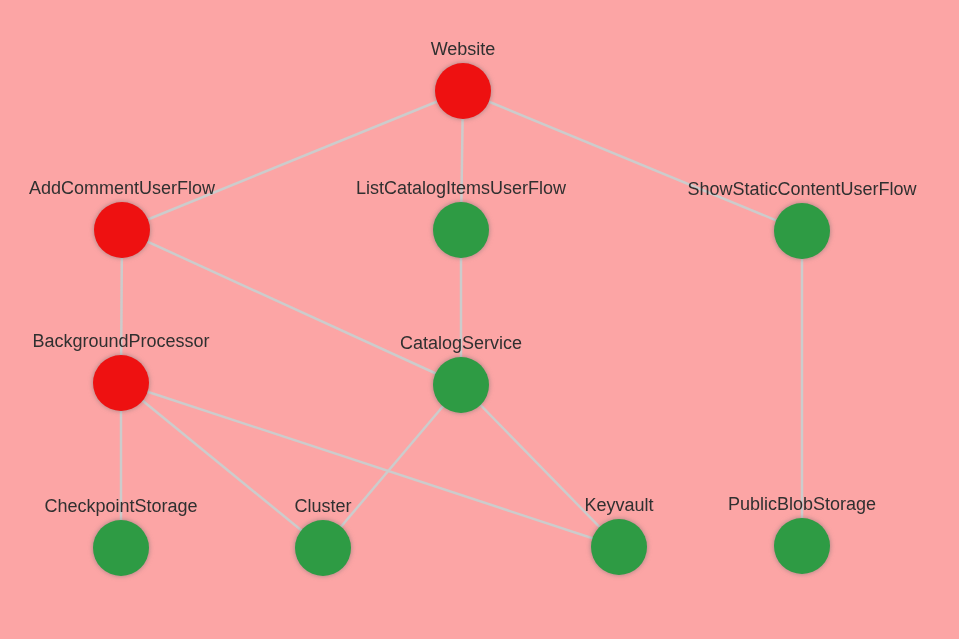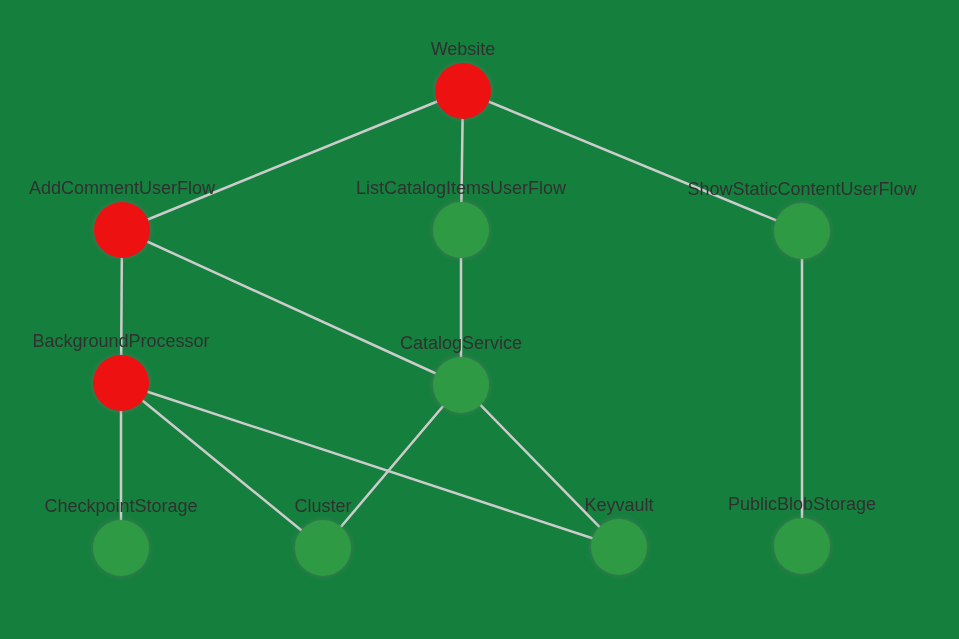--- a/index.html
+++ b/index.html
@@ -5,21 +5,21 @@
   html, body {
     margin: 0;
     padding: 0;
     background: #ffffff;
     font-family: "Liberation Sans", "DejaVu Sans", sans-serif;
   }
   .canvas {
     position: relative;
     width: 959px;
     height: 639px;
-    background: #15803d;
+    background: #fca5a5;
     overflow: hidden;
   }
   svg.graph {
     display: block;
     width: 959px;
     height: 639px;
   }
   .edge {
     stroke-linecap: round;
   }

